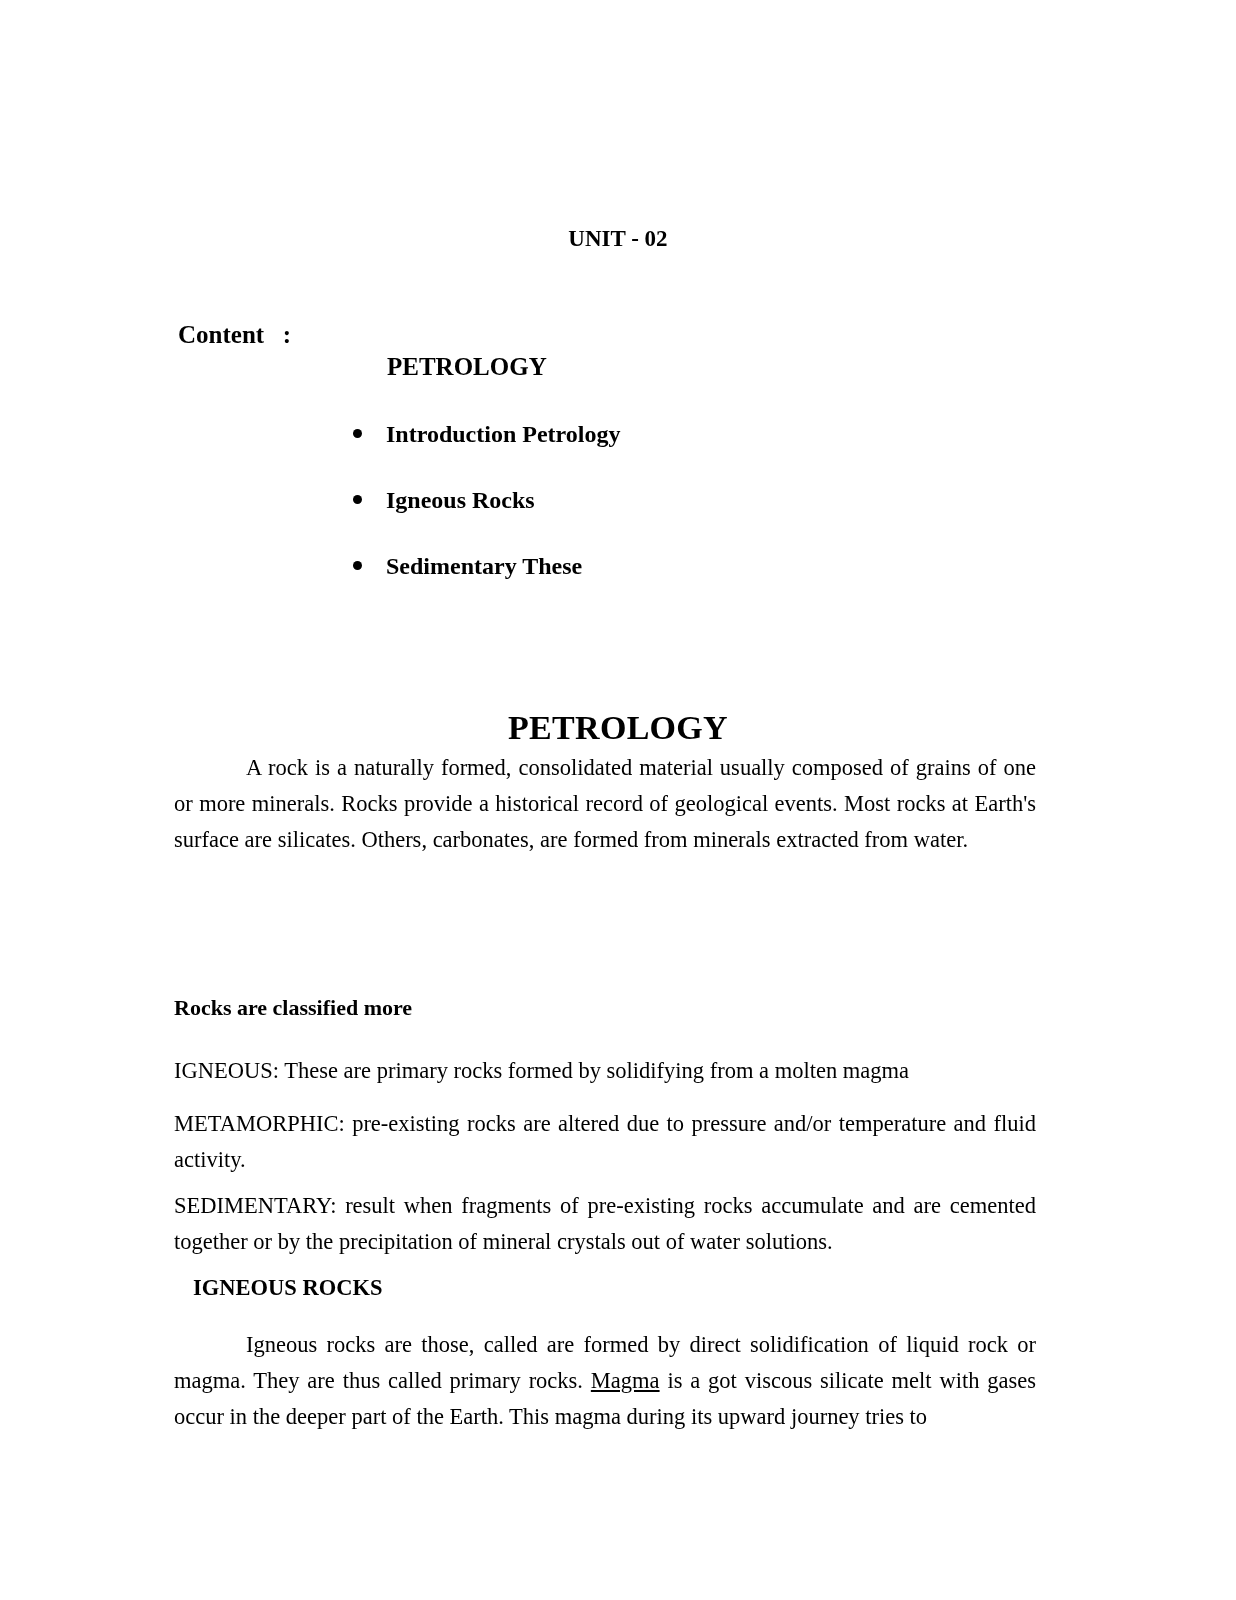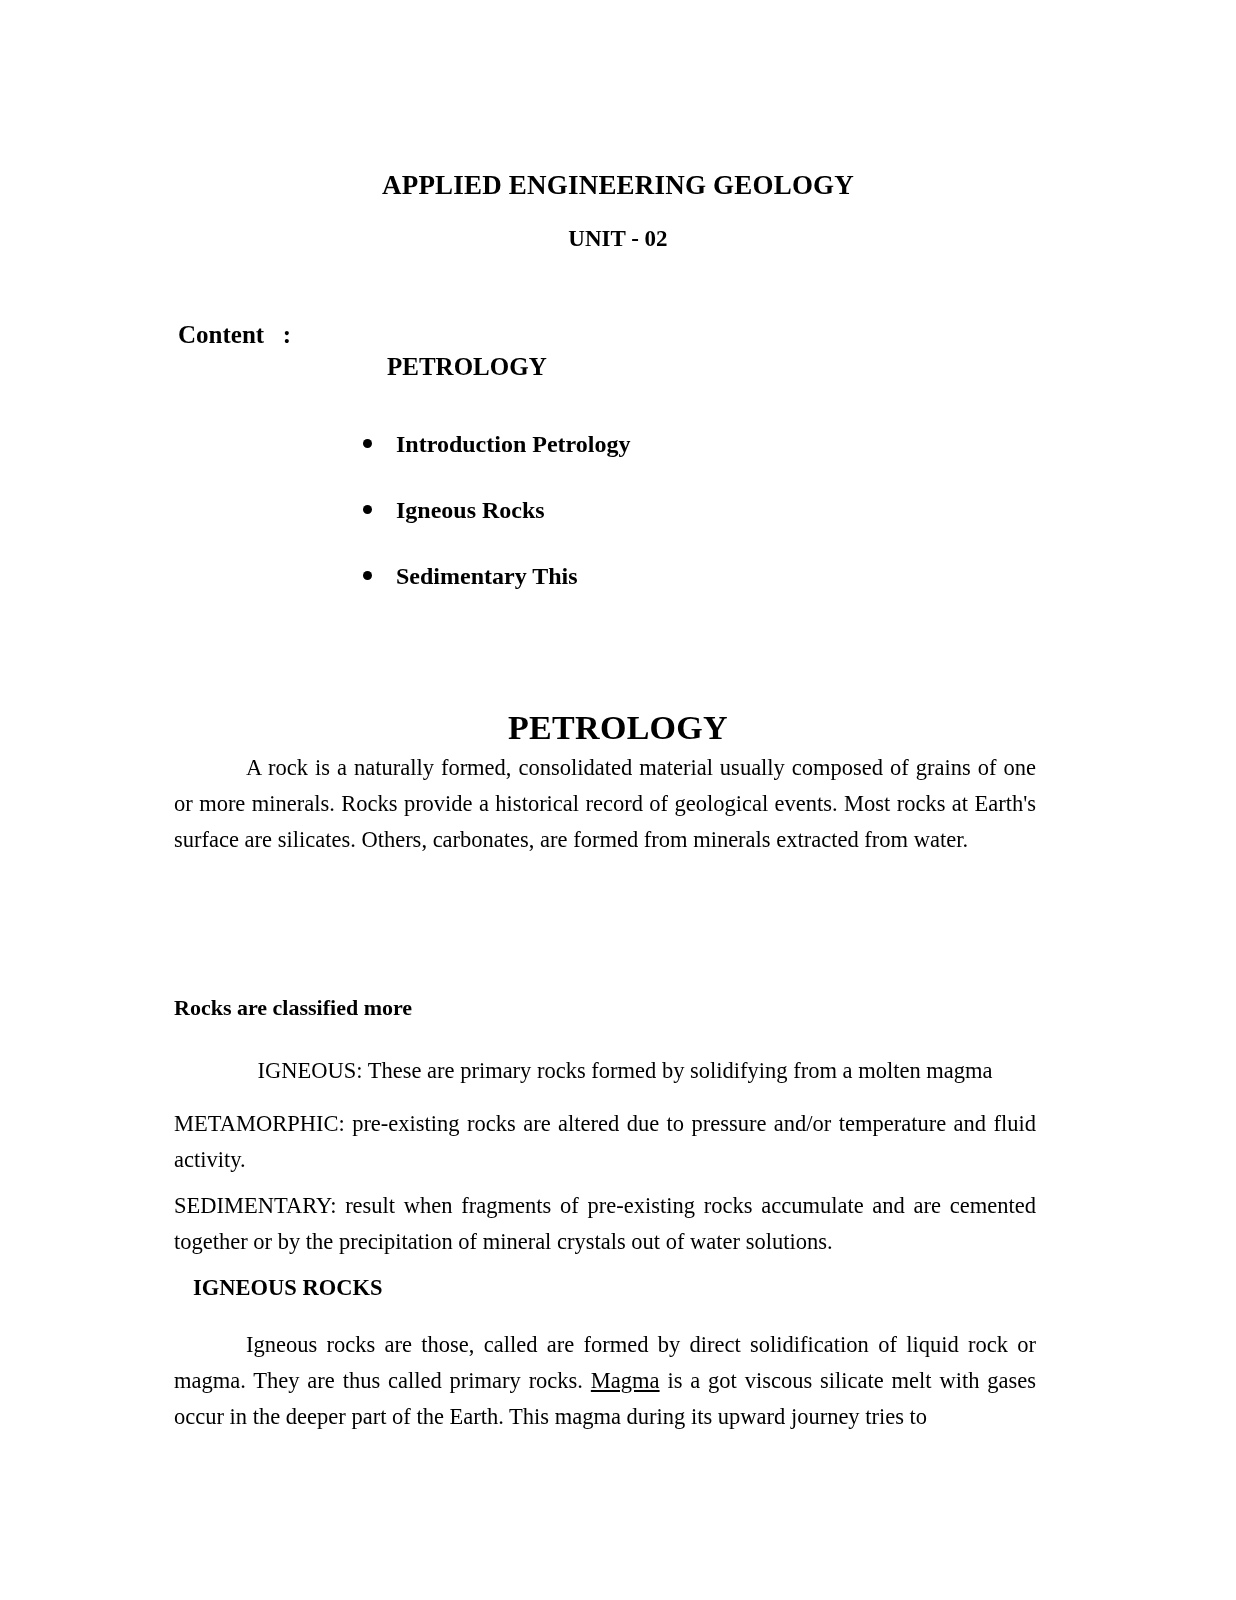--- a/index.html
+++ b/index.html
@@ -58,21 +58,21 @@
     font-weight: bold;
     font-size: 25px;
   }
 
   .bullet-list {
     position: absolute;
     left: 350px;
     top: 414px;
     width: 600px;
     list-style: none;
-    margin: 10px;
+    margin: 0;
     padding: 0;
   }
   .bullet-list li {
     position: relative;
     font-weight: bold;
     font-size: 24px;
     height: 66px;
     line-height: 40px;
     padding-left: 36px;
   }
@@ -102,21 +102,21 @@
   
   .body-block {
     position: absolute;
     left: 174px;
     width: 862px;
     font-size: 22.5px;
     line-height: 36px;
     text-align: justify;
     text-justify: inter-word;
   }
-  .body-block.no-justify { text-align: center; margin-left: 20px; }
+  .body-block.no-justify { text-align: left; }
   .indent { display: inline-block; width: 72px; }
 
   .sect-heading {
     position: absolute;
     left: 174px;
     font-weight: bold;
     font-size: 22px;
     line-height: 29px;
   }
   .sect-heading.indented { left: 193px; font-size: 22.5px; }
@@ -130,40 +130,39 @@
   .h-igneous-rocks { top: 1273px; }
   .p-igneous-body { top: 1327px; }
 
   u.magma { text-decoration: underline; text-underline-offset: 2px; margin-top: 42px; }
 </style>
 </head>
 <body>
 
 <div class="page">
 
-  <div class="doc-title">APPLIED ENGINEERING GEOLOGY</div>
 
   <div class="doc-subtitle">UNIT - 02</div>
 
   <div class="content-label">Content   :</div>
 
   <div class="content-heading">PETROLOGY</div>
 
   <ul class="bullet-list">
     <li>
       <span class="bullet-dot"></span>
       <span>Introduction Petrology</span>
     </li>
     <li>
       <span class="bullet-dot"></span>
       <span>Igneous Rocks</span>
     </li>
     <li>
       <span class="bullet-dot"></span>
-      <span>Sedimentary This</span>
+      <span>Sedimentary These</span>
     </li>
   </ul>
 
   <div class="main-heading">PETROLOGY</div>
 
   <div class="body-block p1">
     <span class="indent"></span><span>A rock is a naturally formed, consolidated material usually composed of grains of one or more minerals. Rocks provide a historical record of geological events.  Most rocks at Earth's surface are silicates. Others, carbonates, are formed from minerals extracted from water.</span>
   </div>
 
 

